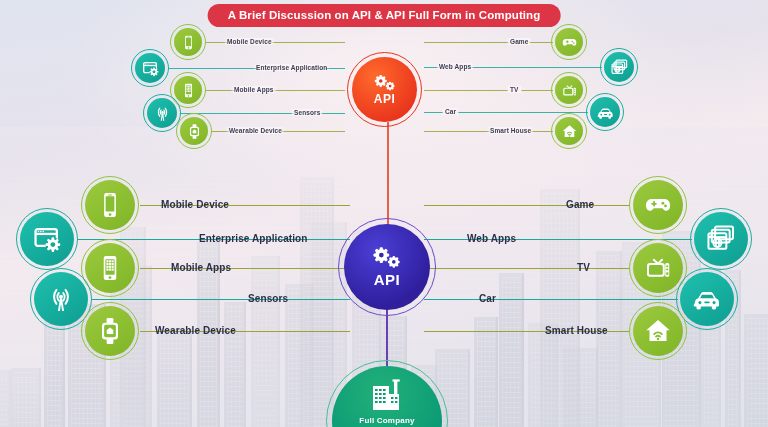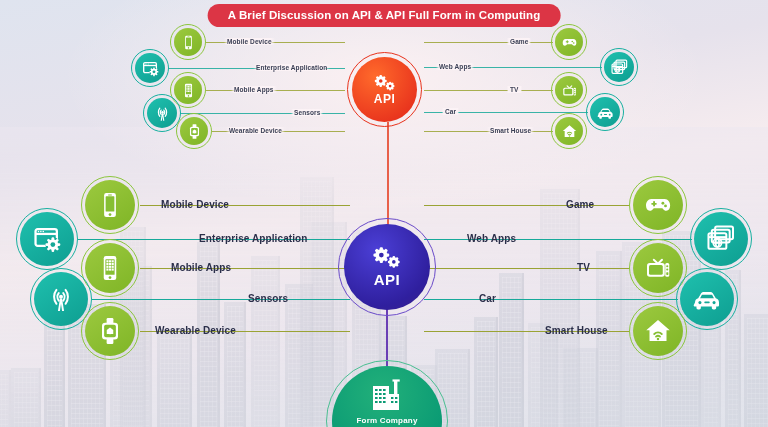--- a/index.html
+++ b/index.html
@@ -485,21 +485,21 @@
             <rect x="16" y="21" width="2.6" height="2"></rect>
           <rect x="8" y="25" width="2.6" height="2"></rect>
             <rect x="12" y="25" width="2.6" height="2"></rect>
             <rect x="16" y="25" width="2.6" height="2"></rect>
           <rect x="24" y="21" width="2.4" height="2"></rect>
             <rect x="28" y="21" width="2.4" height="2"></rect>
           <rect x="24" y="25" width="2.4" height="2"></rect>
             <rect x="28" y="25" width="2.4" height="2"></rect>
         </g>
       </svg>
-      <span class="co-txt">Form Company</span>
+      <span class="co-txt">Full Company</span>
     </div>
   <div class="line olive" style="left: 140px; top: 205px; width: 210px;"></div>
       <div class="node green" style="left: 85px; top: 180px; width: 50px; height: 50px;">
         <div class="ring"></div>
         <span>
           <svg width="30" height="30" viewBox="0 0 24 24">
             <g fill="#fff">
               <rect x="7.3" y="2.4" width="9.4" height="19.2" rx="1.7"></rect>
             </g>
             <g fill="#86bf33">

